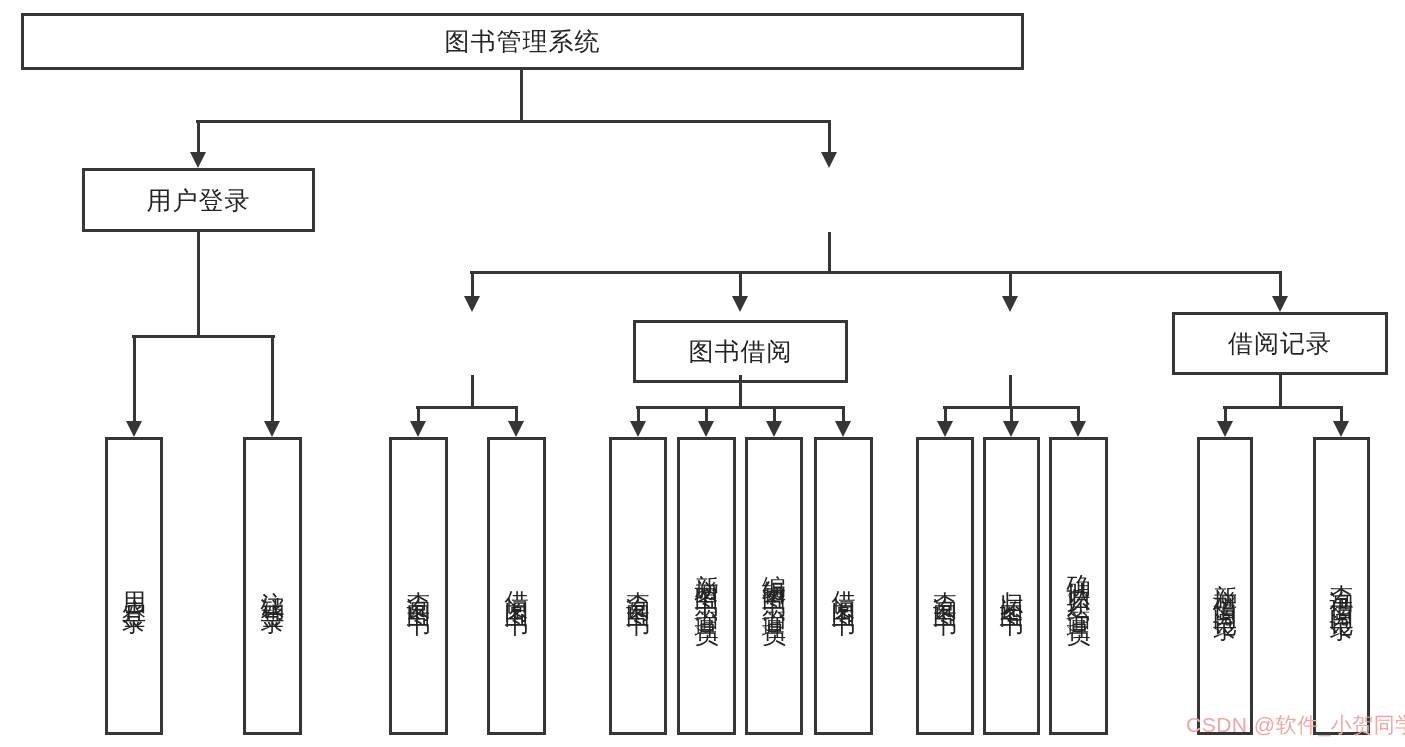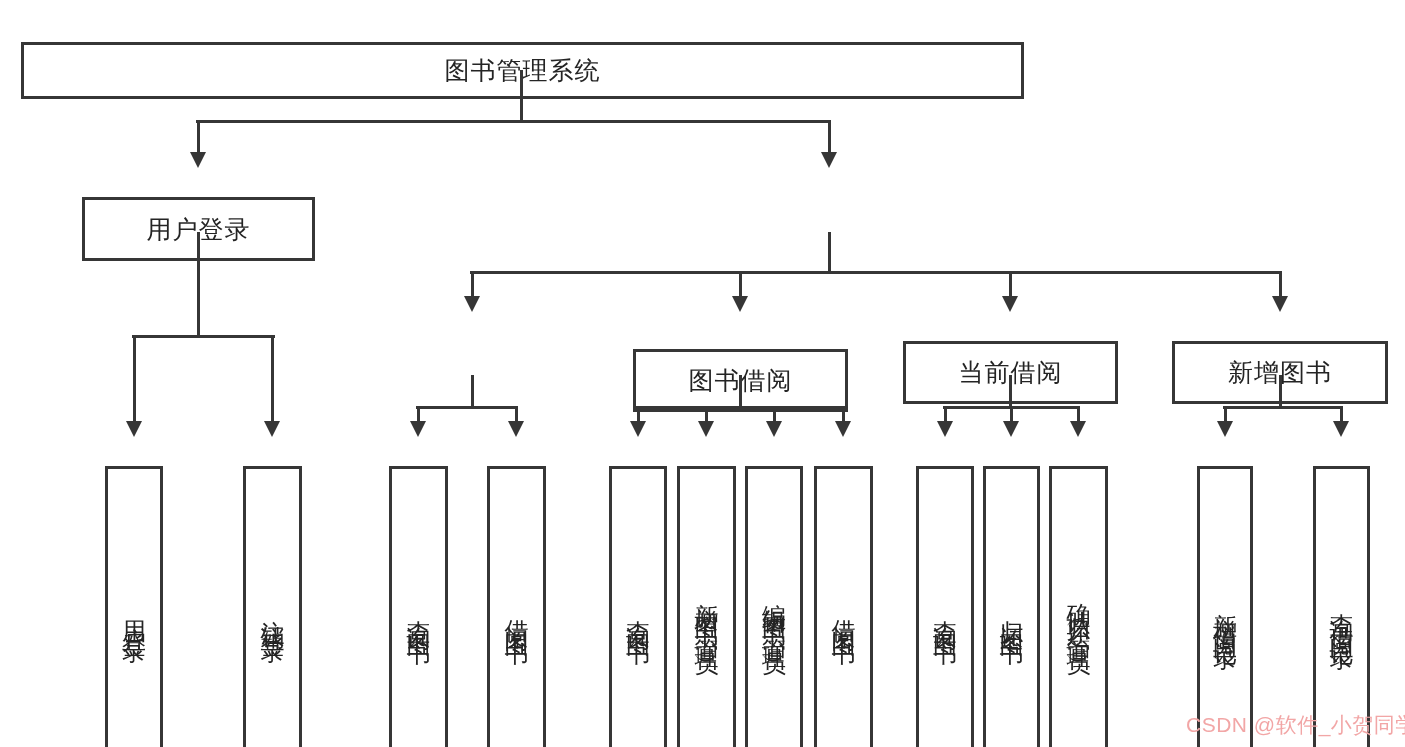--- a/index.html
+++ b/index.html
@@ -3,21 +3,21 @@
 <meta charset="utf-8">
 <style>
   html,body{margin:0;padding:0;background:#ffffff;}
   #stage{
     position:relative;width:1405px;height:747px;background:#ffffff;overflow:hidden;
     font-family:"Liberation Sans","DejaVu Sans",sans-serif;
   }
   .node{
     position:absolute;box-sizing:border-box;background:#ffffff;
     border:3px solid #363636;color:#242424;
-    display:flex;align-items:center;justify-content:center;margin-top:29px;
+    display:flex;align-items:center;justify-content:center;
   }
   .hnode{font-size:25px;letter-spacing:1px;white-space:nowrap;}
   .vnode{top:437px;height:298px;font-size:24px;}
   .vnode span{
     writing-mode:vertical-rl;text-orientation:mixed;
     letter-spacing:7px;line-height:1;display:block;
   }
   .hline,.vline{position:absolute;background:#363636;}
   .hline{height:3px;}
   .vline{width:3px;}
@@ -56,22 +56,21 @@
 </head>
 <body>
 
 <div id="stage">
 
   <div class="node hnode" id="n-root">图书管理系统</div>
 
   <div class="node hnode" id="n-user-login">用户登录</div>
 
   <div class="node hnode" id="n-book-borrow">图书借阅</div>
-  <div class="node hnode" id="n-current-borrow">当前借阅</div>
-  <div class="node hnode" id="n-borrow-records">新增图书</div>
+  <div class="node hnode" id="n-borrow-records">借阅记录</div>
 
   <div class="node vnode" id="n-login">
       <span>用户登录</span>
     </div>
   <div class="node vnode" id="n-logout">
       <span>注销登录</span>
     </div>
 
   <div class="node vnode" id="n-g1c0">
       <span>查询图书</span>

